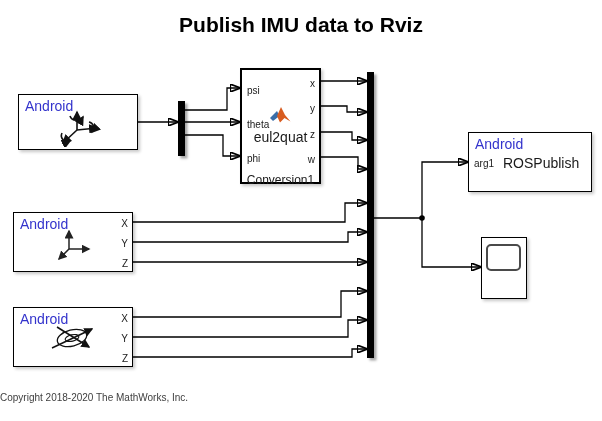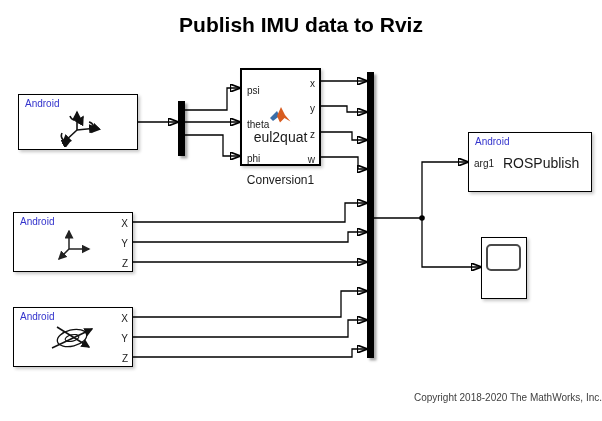--- a/index.html
+++ b/index.html
@@ -5,32 +5,32 @@
   html,body{margin:0;padding:0;background:#ffffff;}
   .canvas{
     position:relative;width:602px;height:421px;background:#ffffff;overflow:hidden;
     font-family:"Liberation Sans", sans-serif;
   }
   .title{
     position:absolute;top:13px;left:0;width:100%;text-align:center;
     font-size:21px;font-weight:bold;color:#000;
   }
   .copyright{
-    position:absolute;top:392px;left:0;width:100%;text-align:right;
+    position:absolute;top:392px;left:0;width:100%;text-align:left;
     font-size:10px;color:#404040;
   }
   .wires{position:absolute;left:0;top:0;width:602px;height:421px;}
   .wires path{fill:none;stroke:#000;stroke-width:1.3;}
   .block{
     position:absolute;background:#fff;border:1.4px solid #000;box-sizing:border-box;
     box-shadow:2px 2px 3px rgba(0,0,0,0.22);
   }
   .block.thick{border-width:2px;}
   .alabel{
-    position:absolute;left:6px;top:3px;font-size:10px;color:#3333cc;white-space:nowrap;
+    position:absolute;left:6px;top:3px;font-size:14px;color:#3333cc;white-space:nowrap;
   }
   .port{
     position:absolute;font-size:10px;color:#1a1a1a;transform:translateY(-50%);white-space:nowrap;
   }
   .port.pr{right:4px;}
   .port.pl{left:5px;}
   .fcn-name{
     position:absolute;left:0;top:59px;width:100%;text-align:center;
     font-size:14px;color:#1a1a1a;
   }
@@ -99,21 +99,21 @@
         <line x1="22" y1="27" x2="8" y2="40" marker-end="url(#ah-o)"></line>
         <path d="M15,13 a7,6 0 0,0 13,1" marker-end="url(#ah-o)"></path>
         <path d="M34,19 a6,6 0 0,1 3,10" marker-end="url(#ah-o)"></path>
         <path d="M7,30 a6,6 0 0,0 8,8" marker-end="url(#ah-o)"></path>
       </g>
     </svg>
   </div>
 
   <div class="busbar" style="left:178px;top:101px;width:7px;height:55px;"></div>
 
-  <div class="block thick" style="left:240px;top:68px;width:81px;height:98px;text-decoration:underline;">
+  <div class="block thick" style="left:240px;top:68px;width:81px;height:116px;text-decoration:underline;">
     <span class="port pl" style="top:20px;">psi</span>
     <span class="port pl" style="top:54px;">theta</span>
     <span class="port pl" style="top:88px;text-align:center;">phi</span>
     <span class="port pr" style="top:13px;">x</span>
     <span class="port pr" style="top:38px;">y</span>
     <span class="port pr" style="top:64px;">z</span>
     <span class="port pr" style="top:89px;">w</span>
     <svg class="icon" style="left:27px;top:37px;" width="24" height="18" viewBox="0 0 24 18">
       <path d="M1,11 L8,4 L10.5,9 L4,14 Z" stroke="none" fill="#3a6ea8"></path>
       <path d="M12,0 L16,8 L21.5,14.5 L15.5,11 L11,15.5 L8,9 Z" stroke="none" fill="#d85c20"></path>

